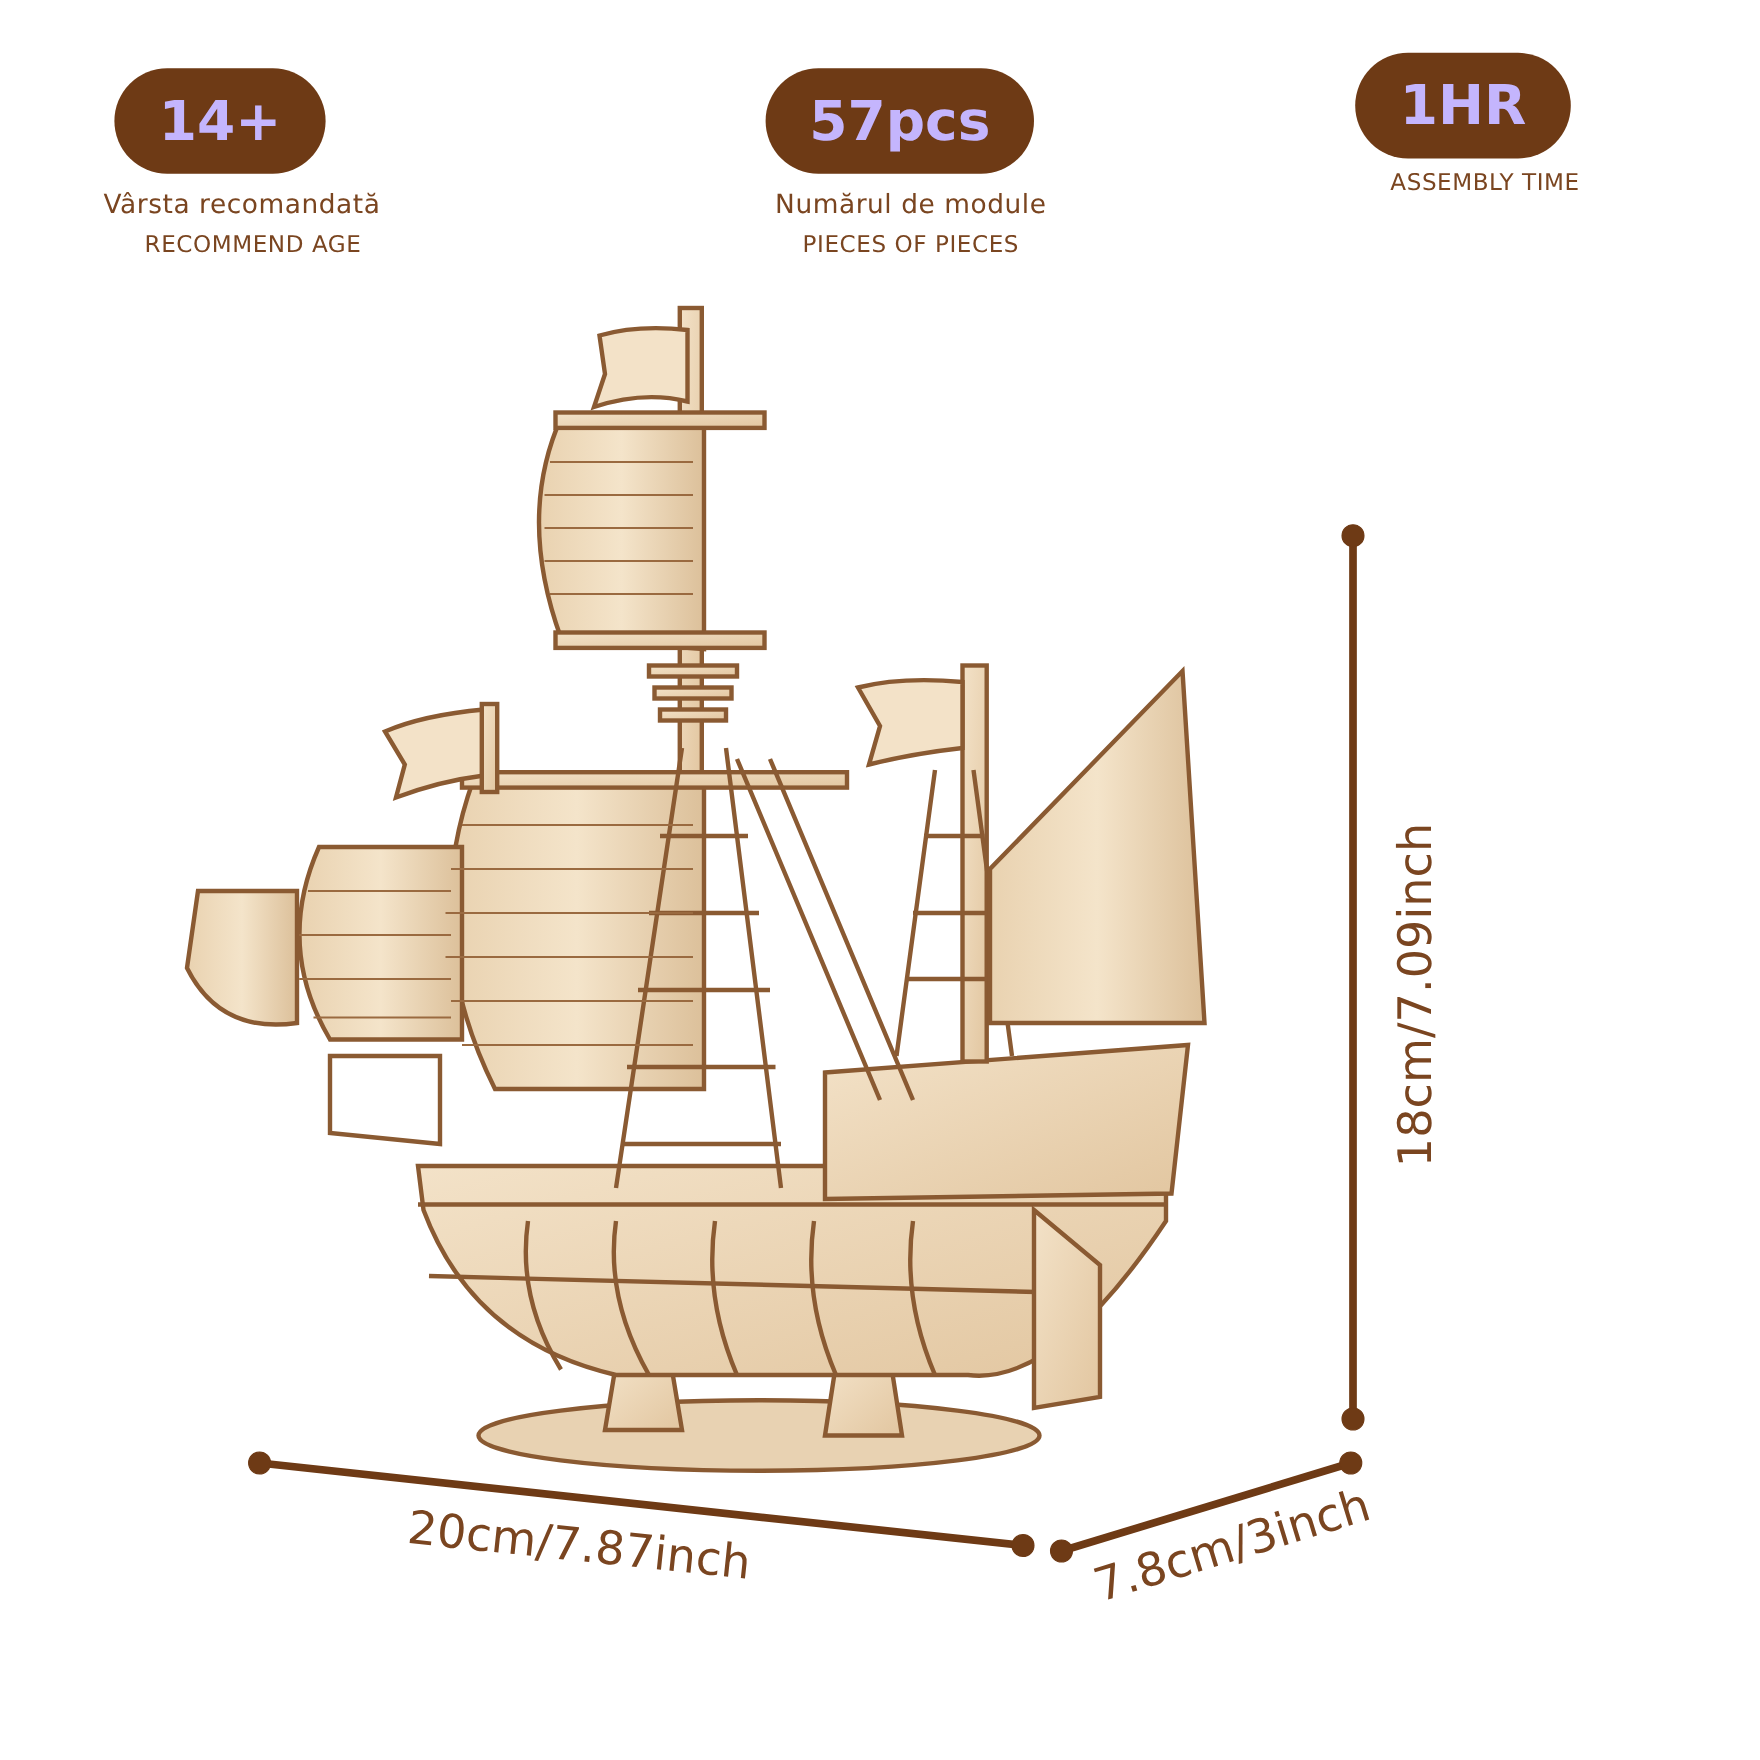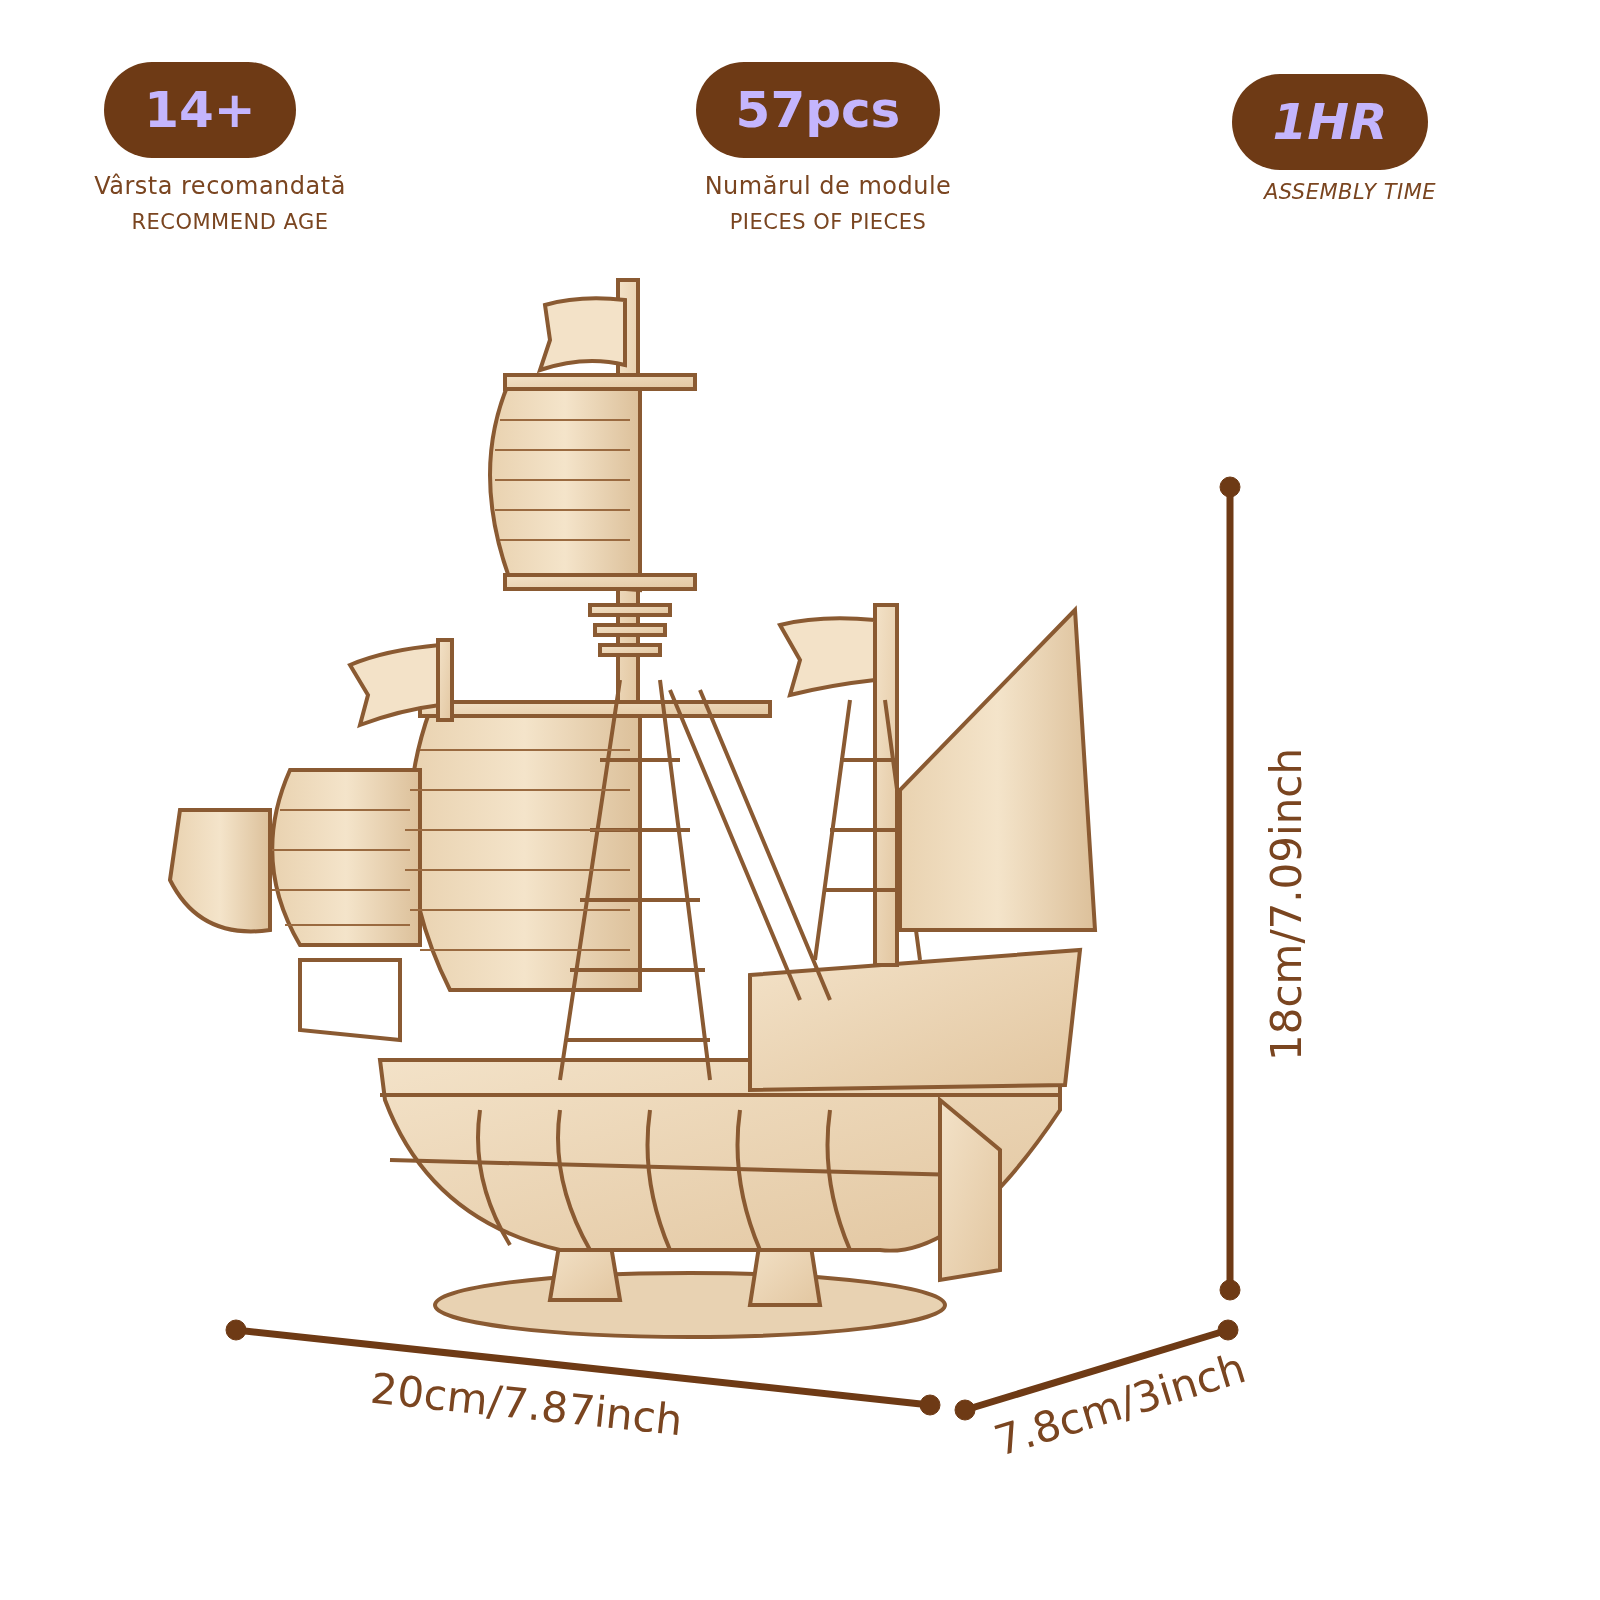--- a/index.html
+++ b/index.html
@@ -19,21 +19,21 @@
   <div class="ro">Vârsta recomandată</div>
   <div class="en" style="margin-left:20px;">RECOMMEND AGE</div>
 </div>
 
 <div class="spec" style="left:600px; top:62px; width:360px;margin-left:48px;">
   <div class="pill" style="margin-left:-20px;">57pcs</div>
   <div class="ro">Numărul de module</div>
   <div class="en">PIECES OF PIECES</div>
 </div>
 
-<div class="spec" style="left:1180px; top:74px; width:340px;font-style:italic;">
+<div class="spec" style="left:1180px; top:48px; width:340px;">
   <div class="pill" style="margin-left:-40px;">1HR</div>
   <div class="en">ASSEMBLY TIME</div>
 </div>
 
 <svg class="art" width="1600" height="1600" viewBox="0 0 1600 1600">
   <defs>
     <linearGradient id="wood" x1="0" y1="0" x2="1" y2="1">
       <stop offset="0" stop-color="#f3e2c8"></stop>
       <stop offset="1" stop-color="#e2c6a0"></stop>
     </linearGradient>

